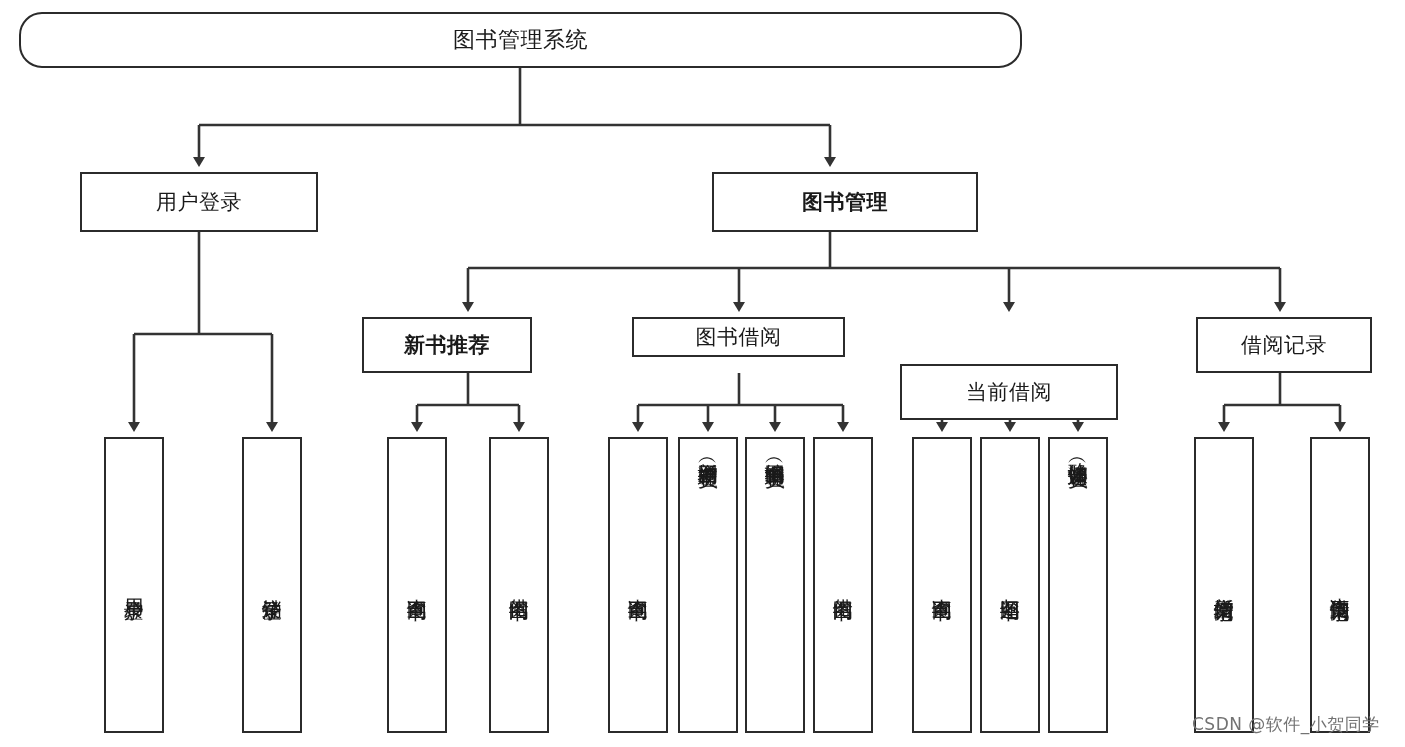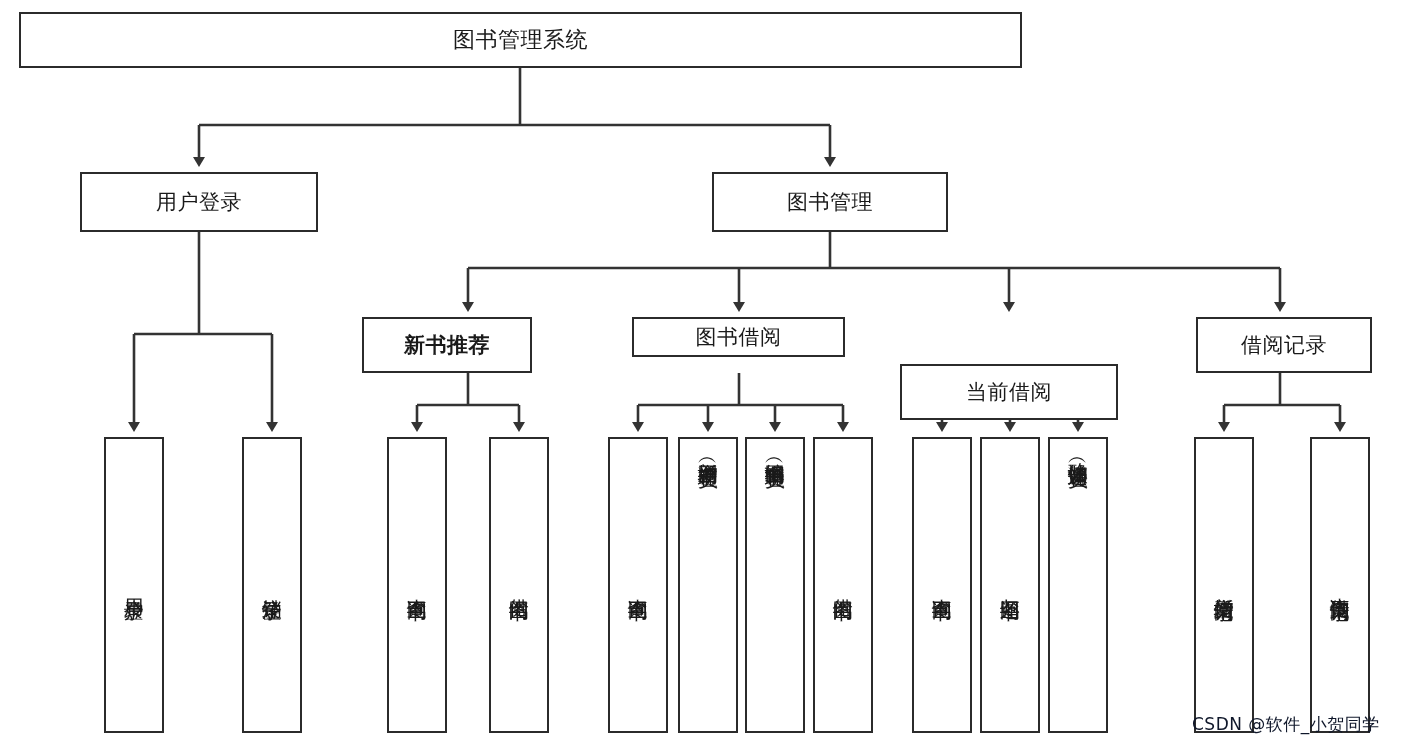--- a/index.html
+++ b/index.html
@@ -60,21 +60,21 @@
     line-height: 1.22;
     letter-spacing: 1px;
     white-space: nowrap;
   }
   .node.vertical.centered {
     align-items: center;
     padding-top: 0;
   }
   .watermark {
     position: absolute;
-    color: #0f172a;
+    color: #737373;
     font-size: 17px;
     letter-spacing: 0.5px;
     white-space: nowrap;
     pointer-events: none;
   }
 </style>
 </head>
 <body>
 
 <div id="diagram-root">
@@ -122,28 +122,28 @@
       <path d="M1010,405 L1010,423" marker-end="url(#arrow)"></path>
       <path d="M1078,405 L1078,423" marker-end="url(#arrow)"></path>
 
       <path d="M1280,373 L1280,405"></path>
       <path d="M1224,405 L1340,405"></path>
       <path d="M1224,405 L1224,423" marker-end="url(#arrow)"></path>
       <path d="M1340,405 L1340,423" marker-end="url(#arrow)"></path>
     </g>
   </svg>
 
-  <div class="node root horizontal" style="left:19px; top:12px; width:1003px; height:56px;">
+  <div class="node root horizontal" style="left:19px; top:12px; width:1003px; height:56px;border-radius:23px;">
     <span class="node-label">图书管理系统</span>
   </div>
 
   <div class="node horizontal" style="left:80px; top:172px; width:238px; height:60px;">
     <span class="node-label">用户登录</span>
   </div>
-  <div class="node horizontal" style="left:712px; top:172px; width:236px; height:60px;">
+  <div class="node horizontal" style="left:712px; top:172px; width:266px; height:60px;font-weight:bold;">
     <span class="node-label">图书管理</span>
   </div>
 
   <div class="node horizontal" style="left:362px; top:317px; width:170px; height:56px;font-weight:bold;">
     <span class="node-label">新书推荐</span>
   </div>
   <div class="node horizontal" style="left:632px; top:317px; width:213px; height:40px;">
     <span class="node-label">图书借阅</span>
   </div>
   <div class="node horizontal" style="left:900px; top:317px; width:218px; height:56px;margin-top:47px;">

